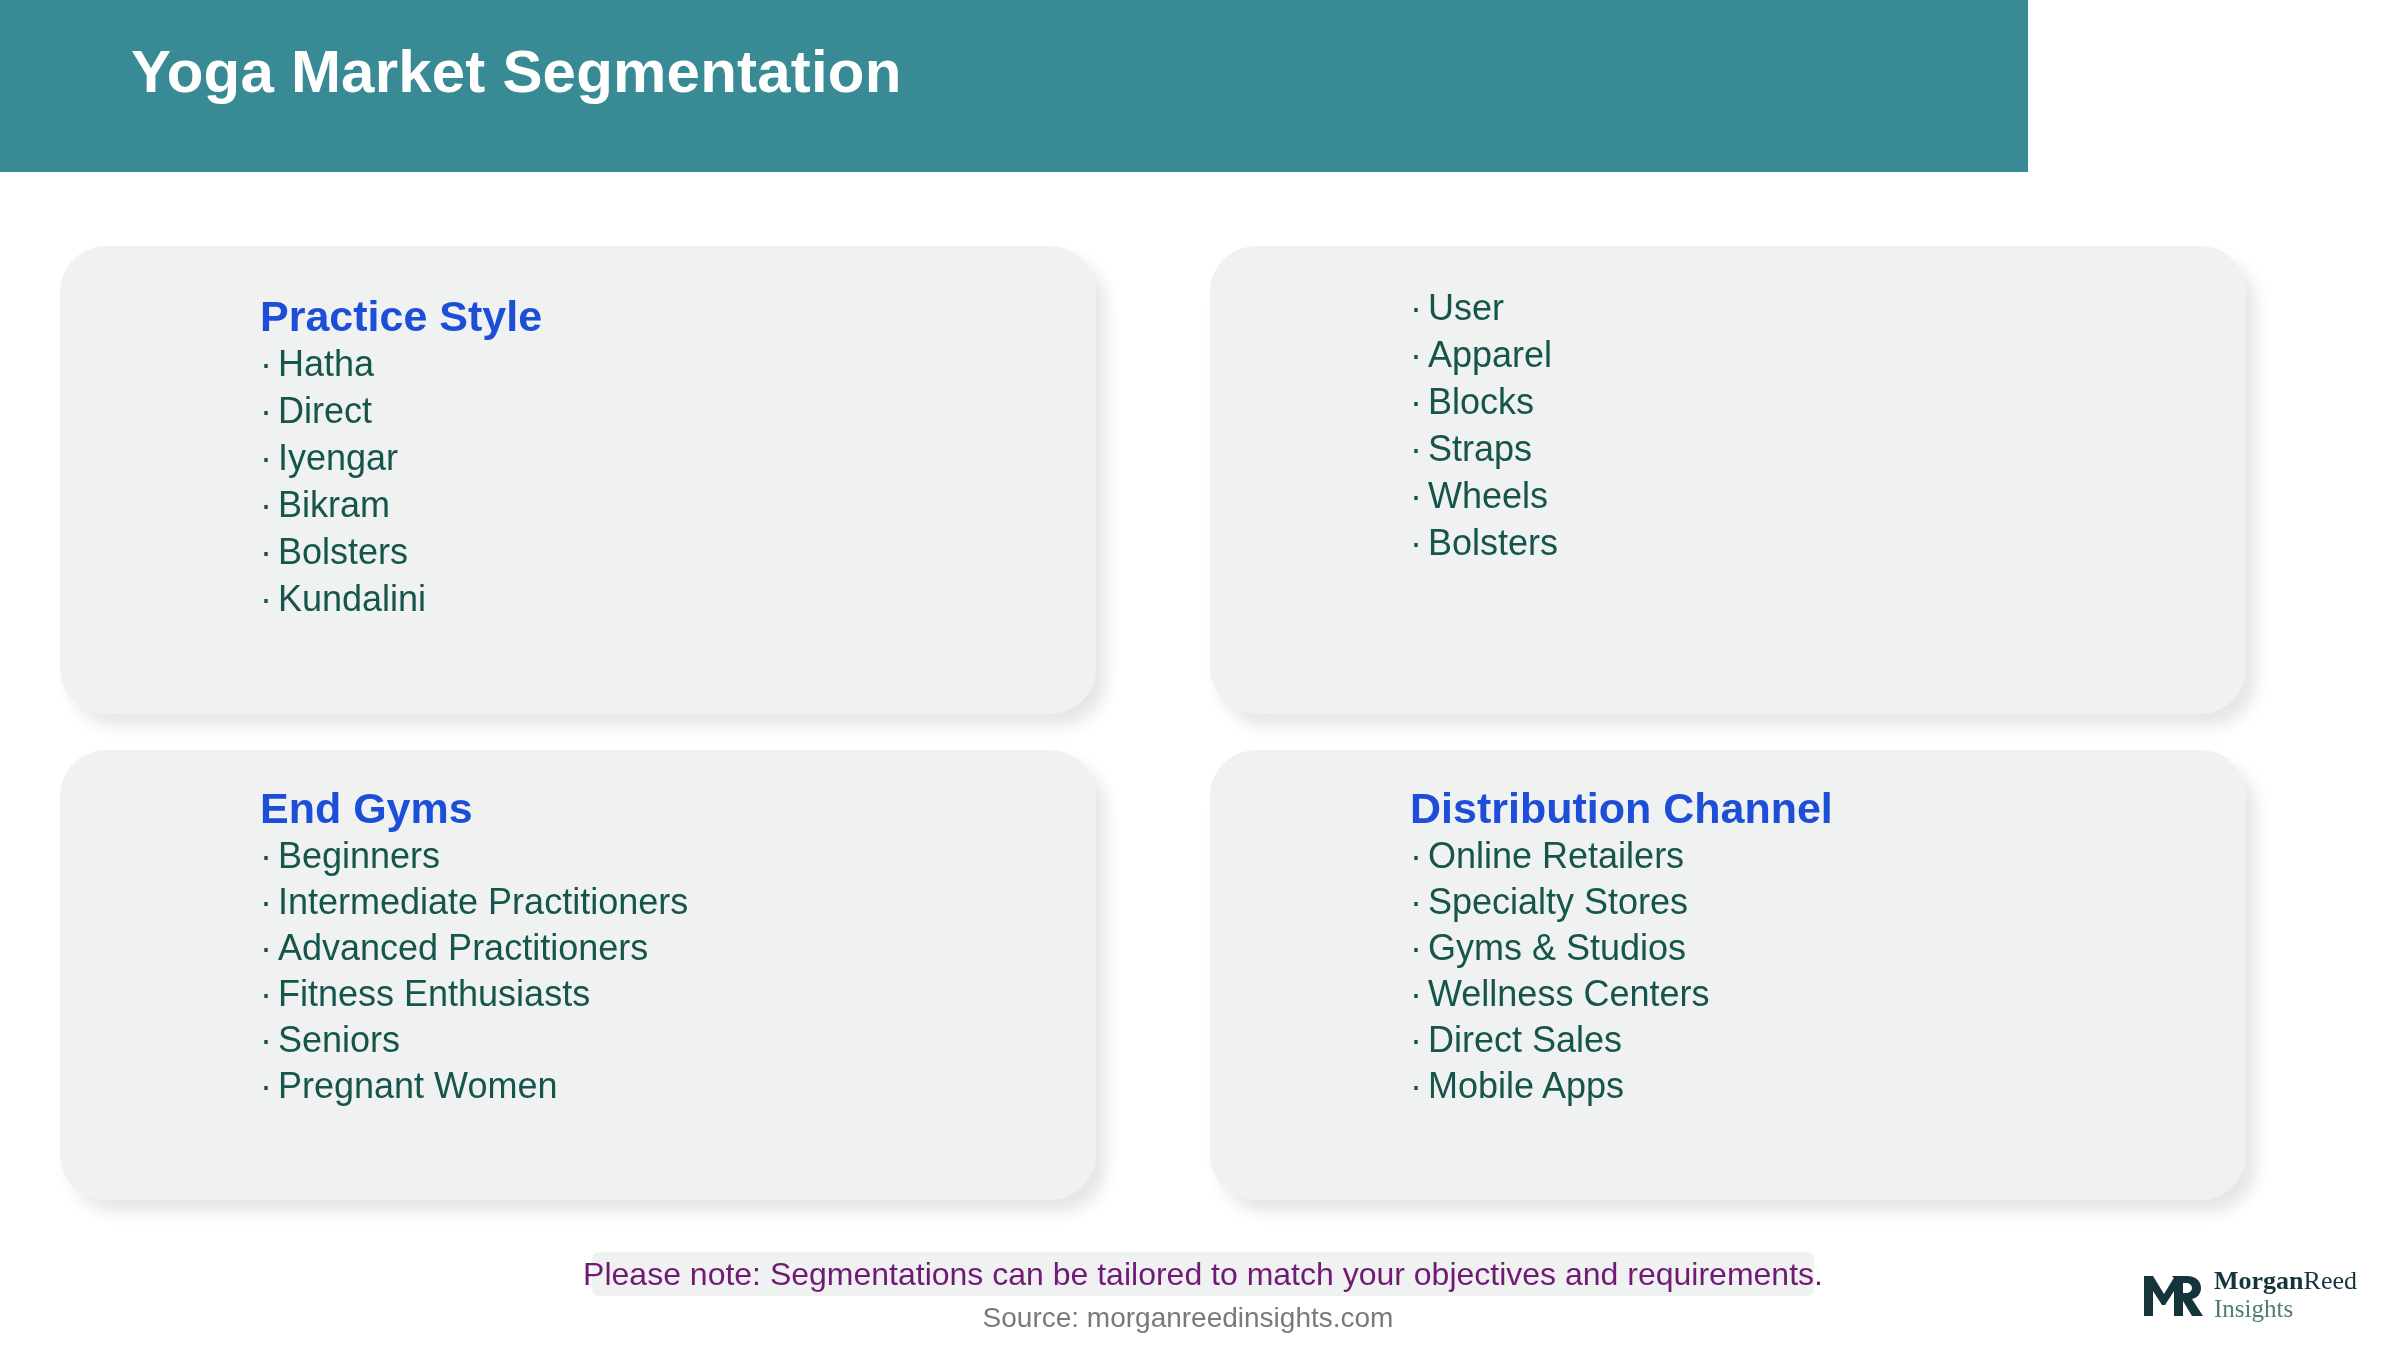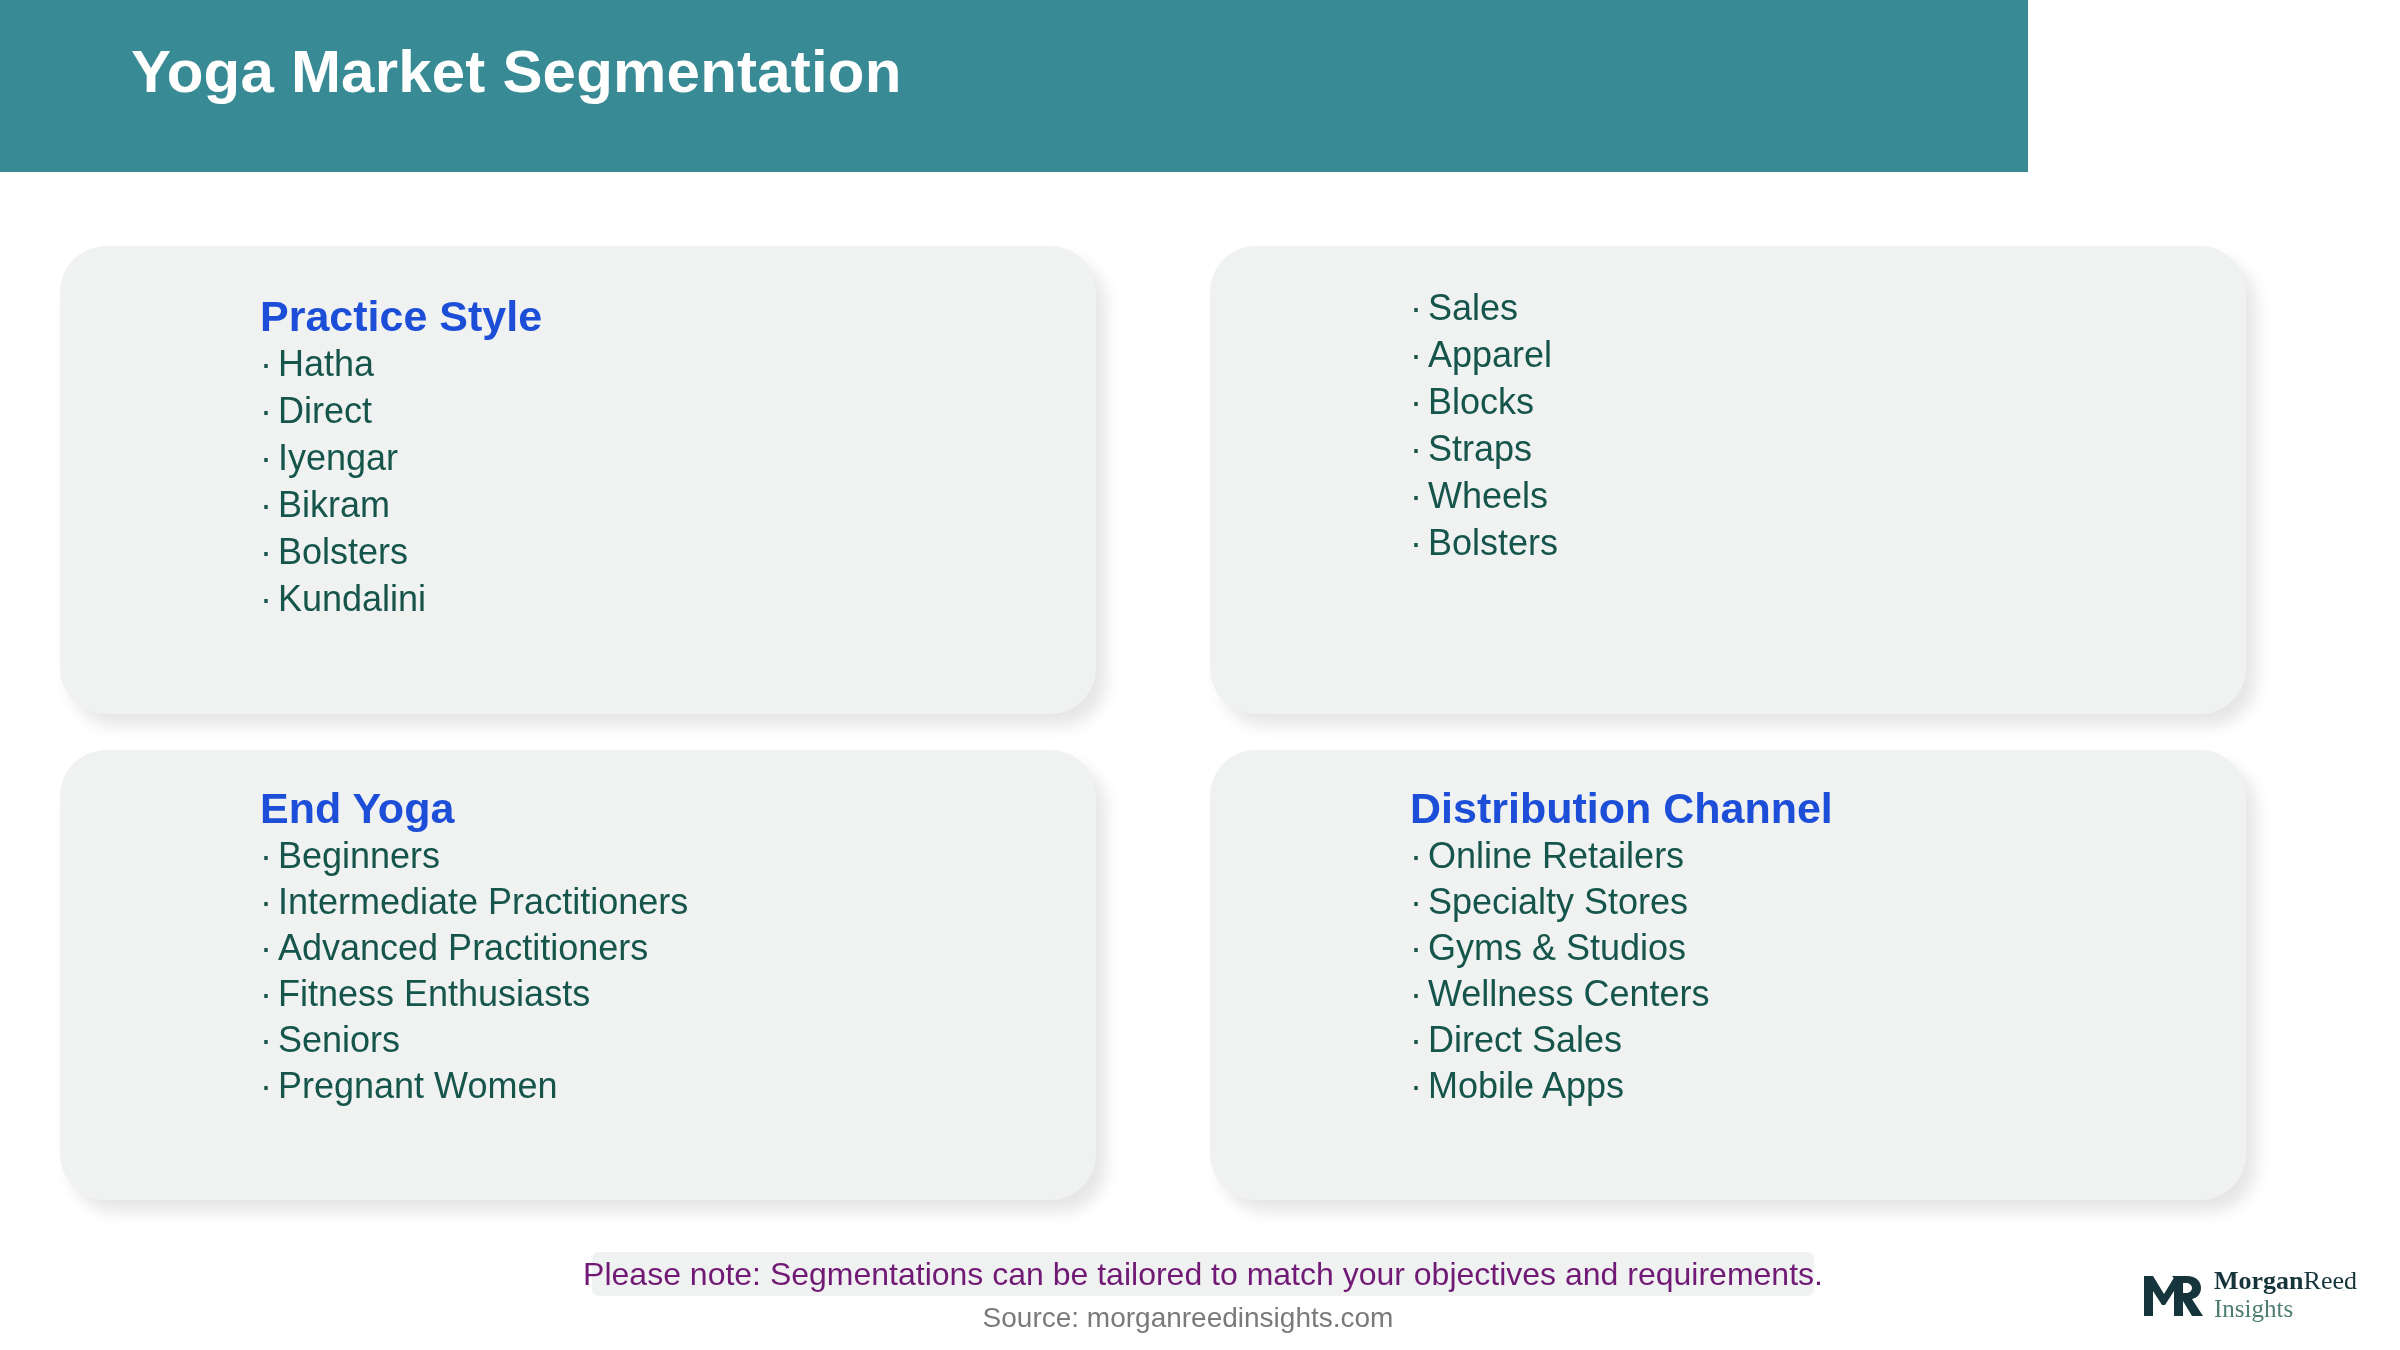--- a/index.html
+++ b/index.html
@@ -205,21 +205,21 @@
           </li>
       </ul>
     </div>
   </div>
 
   <div class="seg-card card-pos-1">
     <div class="card-inner">
       <ul class="card-list">
         <li>
             <span class="bullet-mark">·</span>
-            <span>Sales</span>
+            <span>User</span>
           </li>
         <li>
             <span class="bullet-mark">·</span>
             <span>Apparel</span>
           </li>
         <li>
             <span class="bullet-mark">·</span>
             <span>Blocks</span>
           </li>
         <li>
@@ -233,21 +233,21 @@
         <li>
             <span class="bullet-mark">·</span>
             <span>Bolsters</span>
           </li>
       </ul>
     </div>
   </div>
 
   <div class="seg-card card-pos-2">
     <div class="card-inner">
-      <div class="card-title">End Yoga</div>
+      <div class="card-title">End Gyms</div>
       <ul class="card-list">
         <li>
             <span class="bullet-mark">·</span>
             <span>Beginners</span>
           </li>
         <li>
             <span class="bullet-mark">·</span>
             <span>Intermediate Practitioners</span>
           </li>
         <li>

